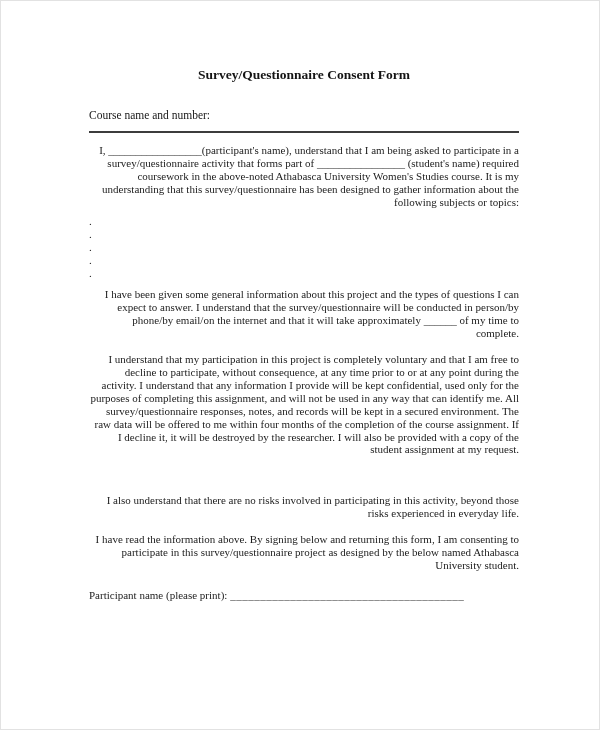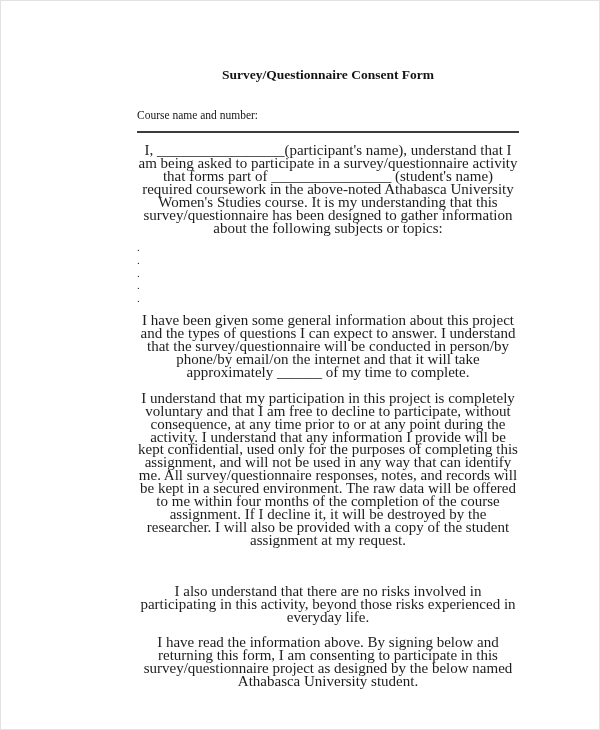--- a/index.html
+++ b/index.html
@@ -6,21 +6,20 @@
   .page {
     position: relative;
     width: 600px;
     height: 730px;
     box-sizing: border-box;
     background: #ffffff;
     border: 1px solid #e2e2e2;
     overflow: hidden;
     font-family: "Liberation Serif", "DejaVu Serif", serif;
     color: #1c1c1c;
-    padding-left: 48px;
   }
   .content {
     box-sizing: border-box;
     padding: 66px 80px 0 88px;
   }
   .doc-title {
     text-align: center;
     font-weight: bold;
     font-size: 13.5px;
     line-height: 16px;
@@ -32,24 +31,24 @@
     font-size: 11.5px;
     line-height: 13.4px;
     color: #161616;
   }
   .divider {
     border: none;
     border-top: 2px solid #3c3c3c;
     margin: 9px 0 11px 0;
   }
   .body-text {
-    font-size: 15px;
+    font-size: 11px;
     line-height: 12.9px;
     margin: 0 0 13px 0;
-    text-align: center;
+    text-align: right;
   }
   .p-intro   { margin-bottom: 6px; }
   .topic-list { margin: 0 0 9px 0; }
   .topic-list .dot { font-size: 11px; line-height: 12.9px; }
   .p-voluntary { margin-bottom: 38px; }
   .p-consent { margin-bottom: 16px; }
   .sig-block { font-size: 11px; line-height: 15px; }
   .sig-row { white-space: nowrap; }
   .sig-label-fixed { display: inline-block; width: 105px; }
   .sig-line { letter-spacing: 0.5px; color: #2a2a2a; }
@@ -81,16 +80,19 @@
     <p class="body-text">I have been given some general information about this project and the types of questions I can expect to answer. I understand that the survey/questionnaire will be conducted in person/by phone/by email/on the internet and that it will take approximately ______ of my time to complete.</p>
 
     <p class="body-text p-voluntary">I understand that my participation in this project is completely voluntary and that I am free to decline to participate, without consequence, at any time prior to or at any point during the activity.  I understand that any information I provide will be kept confidential, used only for the purposes of completing this assignment, and will not be used in any way that can identify me. All survey/questionnaire responses, notes, and records will be kept in a secured environment.  The raw data will be offered to me within four months of the completion of the course assignment. If I decline it, it will be destroyed by the researcher.  I will also be provided with a copy of the student assignment at my request.</p>
 
 
     <p class="body-text">I also understand that there are no risks involved in participating in this activity, beyond those risks experienced in everyday life.</p>
 
     <p class="body-text p-consent">I have read the information above. By signing below and returning this form, I am consenting to participate in this survey/questionnaire project as designed by the below named Athabasca University student.</p>
 
     <div class="sig-block">
+      <div class="sig-row">
+        <span>Participant name (please print): </span><span class="sig-line">_______________________________________</span>
+      </div>
     </div>
 
   </div>
 </div>
 
 </body></html>

